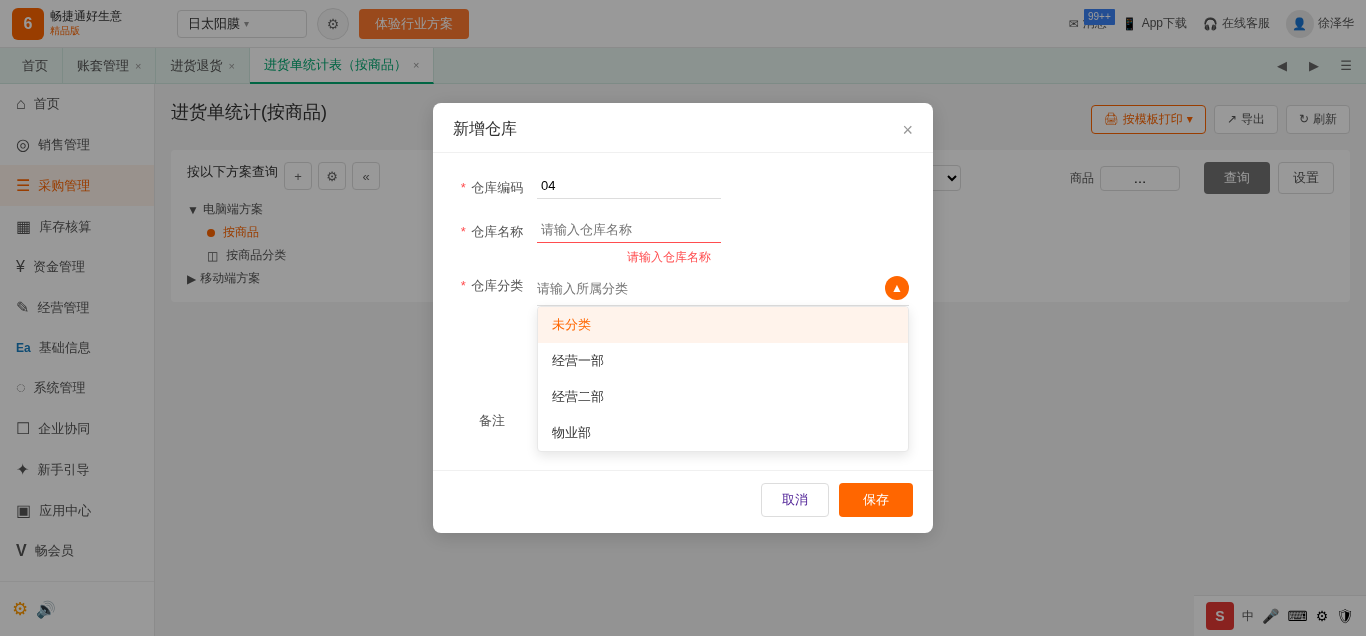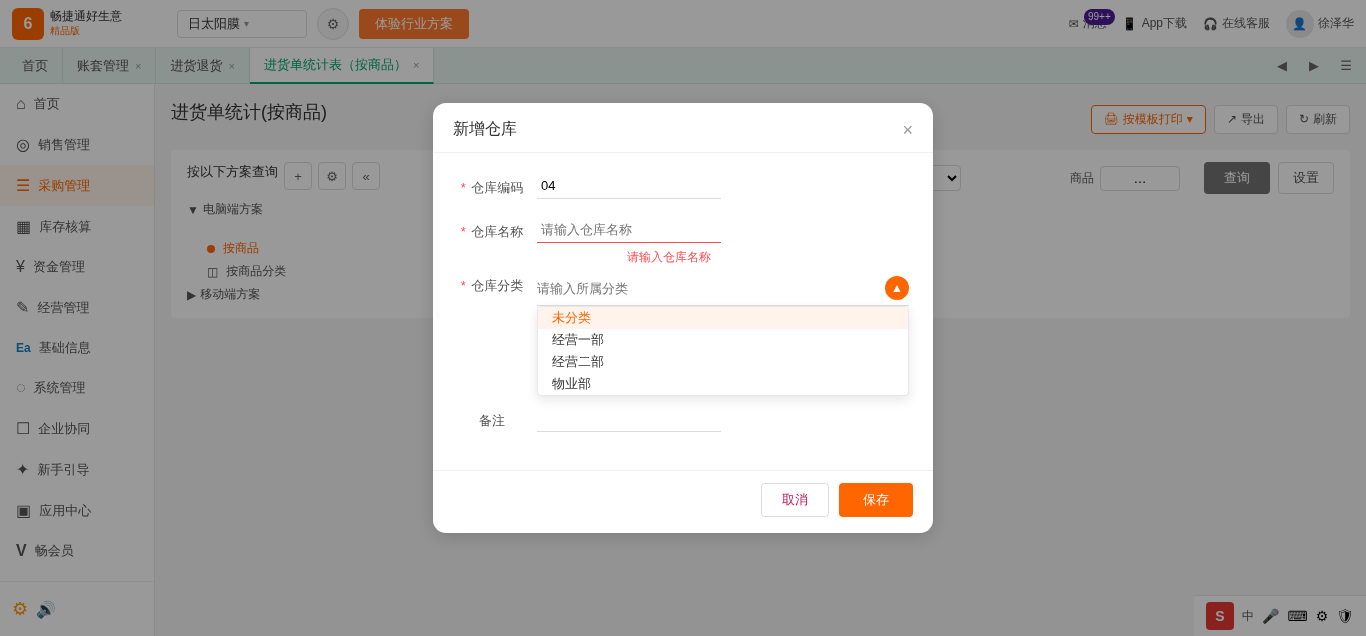--- a/index.html
+++ b/index.html
@@ -49,22 +49,22 @@
       background: #ff7a2f; color: #fff; border: none;
       padding: 6px 16px; border-radius: 4px; cursor: pointer; font-size: 13px;
     }
     .top-right {
       margin-left: auto; display: flex; align-items: center; gap: 16px;
     }
     .top-right-item {
       display: flex; align-items: center; gap: 4px; cursor: pointer; color: #555; font-size: 12px; position: relative;
     }
     .badge {
-      background: #4c1d95; color: #fff; font-size: 10px;
-      border-radius: 8px; padding: 1px 4px; position: absolute; top: -6px; right: -8px;
+      background: #3b82f6; color: #fff; font-size: 10px;
+      border-radius: 1px; padding: 1px 4px; position: absolute; top: -6px; right: -8px;
       min-width: 18px; text-align: center; line-height: 14px;
     }
     .badge.plus::after { content: '+'; }
     .user-avatar {
       width: 28px; height: 28px; border-radius: 50%;
       background: #e8e8e8; display: flex; align-items: center; justify-content: center;
       color: #666; font-size: 12px;
     }
 
     
@@ -143,21 +143,21 @@
 
     .filter-panel {
       background: #fff; border-radius: 4px; padding: 12px 16px;
       margin-bottom: 10px; display: flex; gap: 16px; align-items: flex-start;
     }
     .filter-label { font-size: 13px; color: #333; font-weight: 500; margin-bottom: 8px; }
     .filter-section { flex: 1; }
     .scheme-tree { font-size: 12px; }
     .scheme-node { padding: 3px 0; cursor: pointer; color: #555; display: flex; align-items: center; gap: 4px; }
     .scheme-node.active { color: #ff6600; }
-    .scheme-child { padding-left: 20px; margin-top: 16px; }
+    .scheme-child { padding-left: 20px; }
 
     .filter-right { flex: 3; }
     .filter-row { display: flex; gap: 12px; align-items: center; margin-bottom: 8px; flex-wrap: wrap; }
     .filter-item { display: flex; align-items: center; gap: 6px; }
     .filter-item label { font-size: 12px; color: #555; white-space: nowrap; }
     .filter-select {
       border: 1px solid #ddd; border-radius: 4px; padding: 4px 8px;
       font-size: 12px; min-width: 100px; background: #fff;
     }
     .btn-query {
@@ -175,21 +175,21 @@
       padding: 40px; color: #999;
     }
 
     
     .modal-overlay {
       position: fixed; top: 0; left: 0; width: 100%; height: 100%;
       background: rgba(0,0,0,0.4); z-index: 100;
       display: flex; align-items: center; justify-content: center;
     }
     .modal {
-      background: #fff; border-radius: 13px;
+      background: #fff; border-radius: 8px;
       width: 500px; padding: 0;
       box-shadow: 0 4px 20px rgba(0,0,0,0.15);
       position: relative;
     }
     .modal-header {
       padding: 16px 20px 12px;
       border-bottom: 1px solid #f0f0f0;
       display: flex; align-items: center; justify-content: space-between;
     }
     .modal-title { font-size: 16px; font-weight: 500; color: #333; }
@@ -219,30 +219,30 @@
       display: flex; align-items: center; justify-content: center;
       color: #fff; font-size: 12px; cursor: pointer;
     }
     .dropdown-list {
       position: absolute; top: 100%; left: 80px; right: 0;
       background: #fff; border: 1px solid #e8e8e8;
       border-radius: 4px; box-shadow: 0 4px 12px rgba(0,0,0,0.1);
       z-index: 200; overflow: hidden; min-width: 260px;
     }
     .dropdown-item {
-      padding: 2px 14px; cursor: pointer; font-size: 13px; color: #333;
+      padding: 9px 14px; cursor: pointer; font-size: 13px; color: #333;
     }
     .dropdown-item.selected { background: #fff3eb; color: #ff6600; }
     .modal-footer {
       padding: 12px 20px 16px;
       display: flex; justify-content: flex-end; gap: 10px;
       border-top: 1px solid #f0f0f0;
     }
     .btn-cancel {
-      border: 1px solid #ddd; background: #fff; color: #be185d;
+      border: 1px solid #ddd; background: #fff; color: #4c1d95;
       padding: 7px 20px; border-radius: 4px; cursor: pointer; font-size: 13px;
     }
     .btn-save {
       background: #ff6600; color: #fff; border: none;
       padding: 7px 24px; border-radius: 4px; cursor: pointer; font-size: 13px;
     }
 
     
     .sidebar-icons-bottom {
       display: flex; gap: 8px; padding: 8px 12px; align-items: center;

